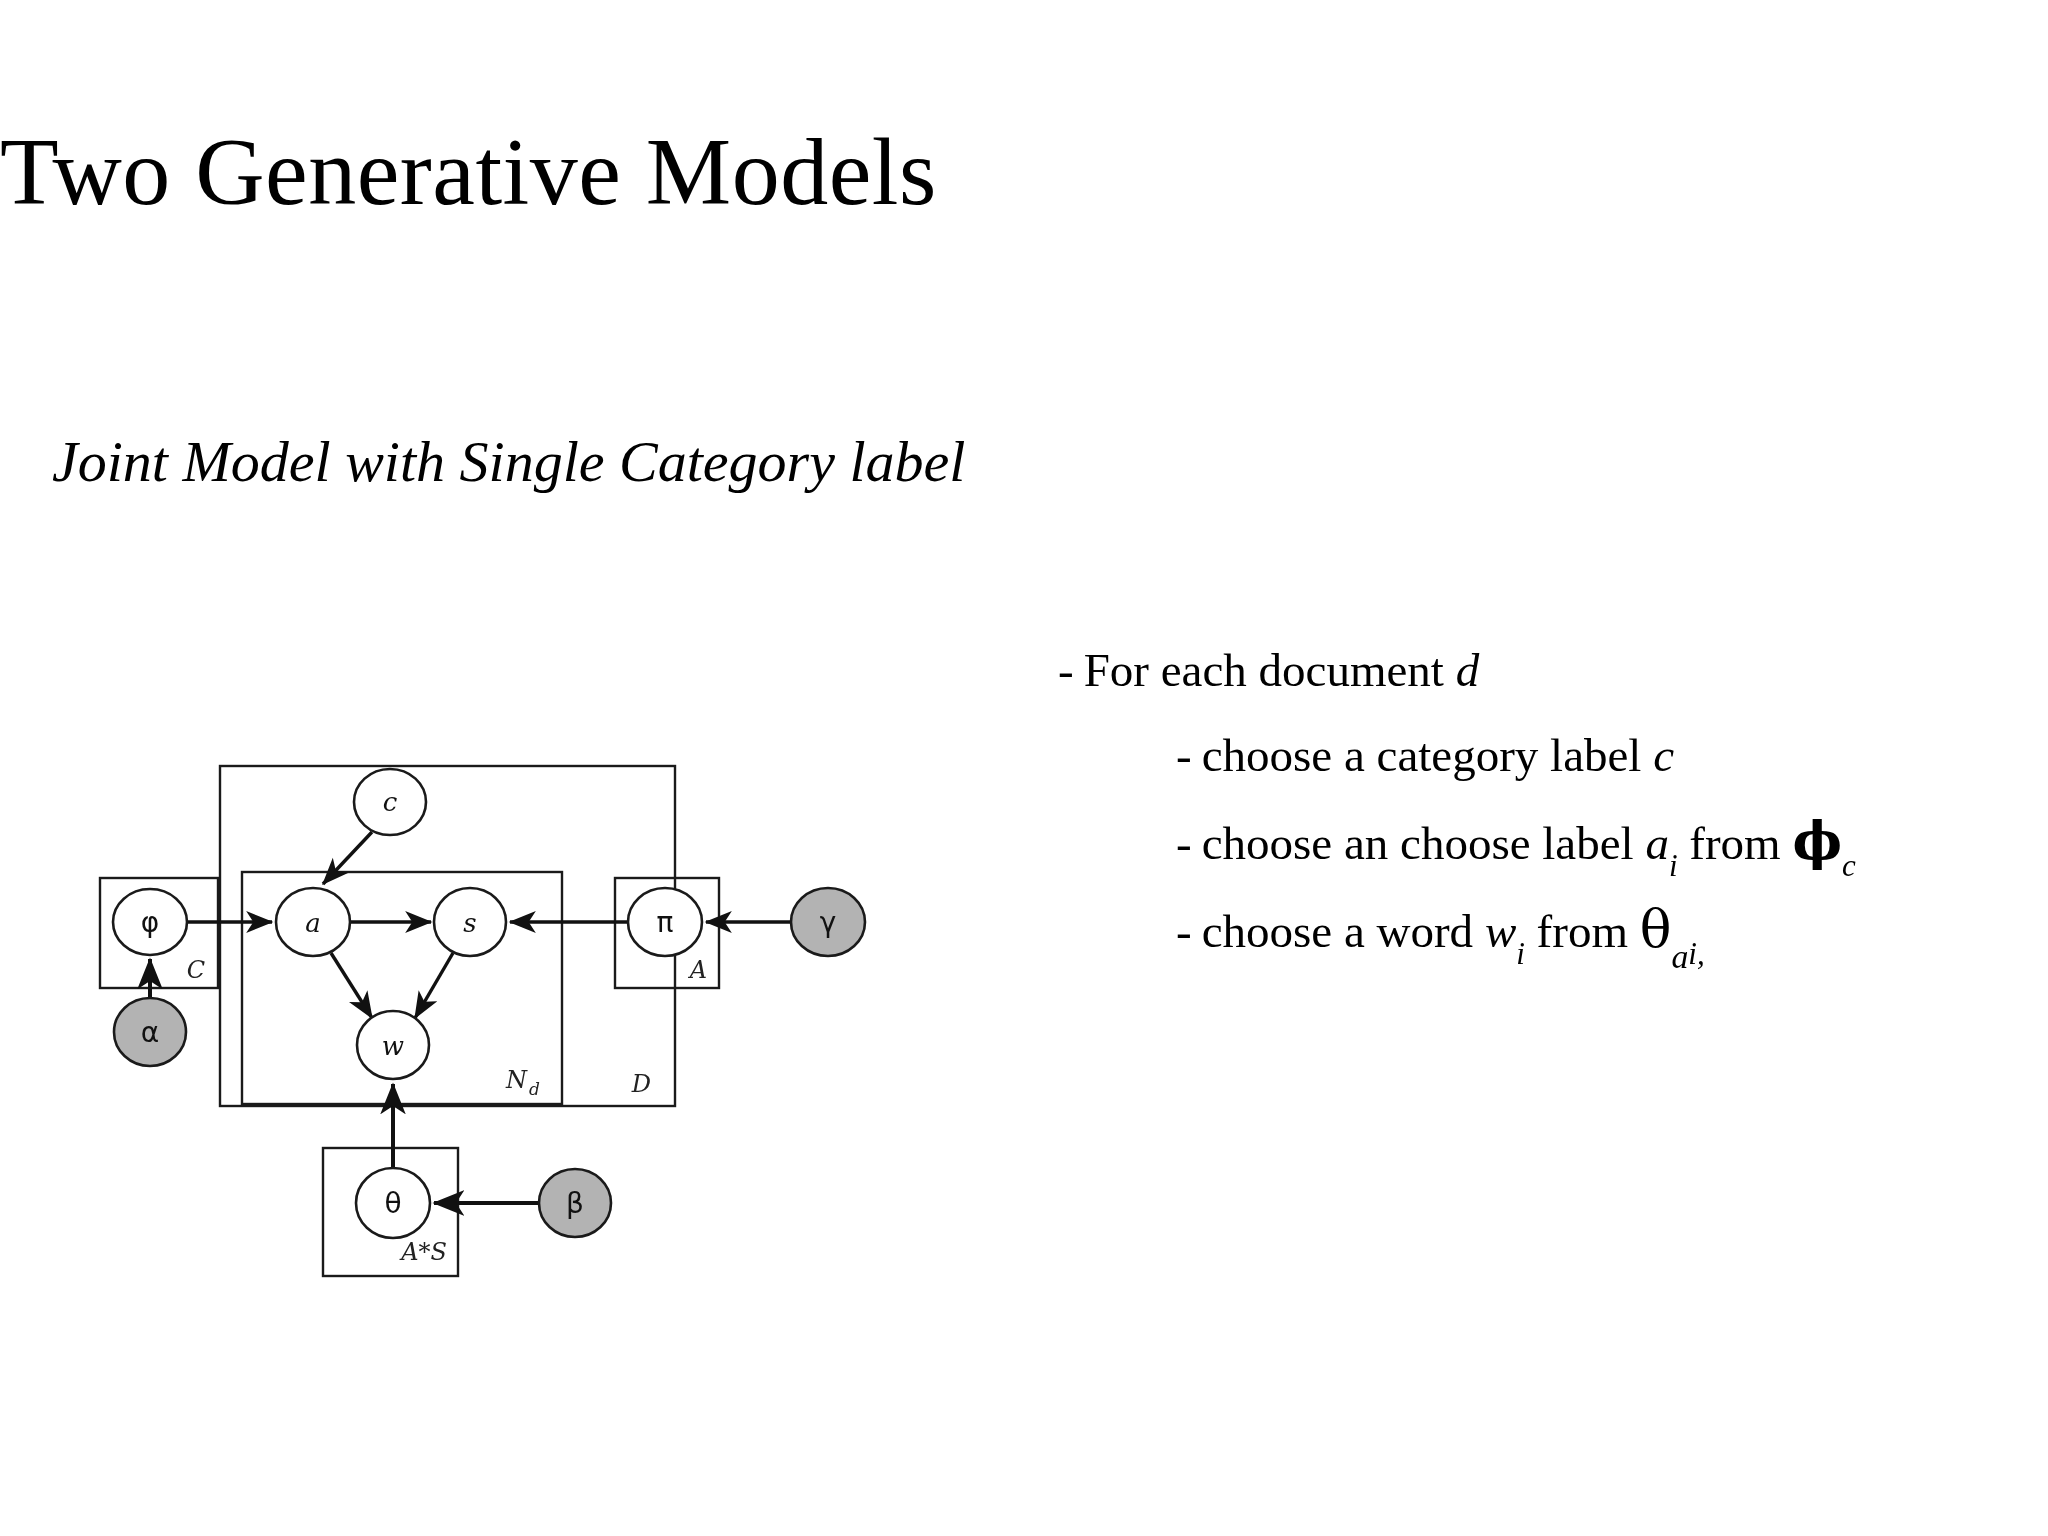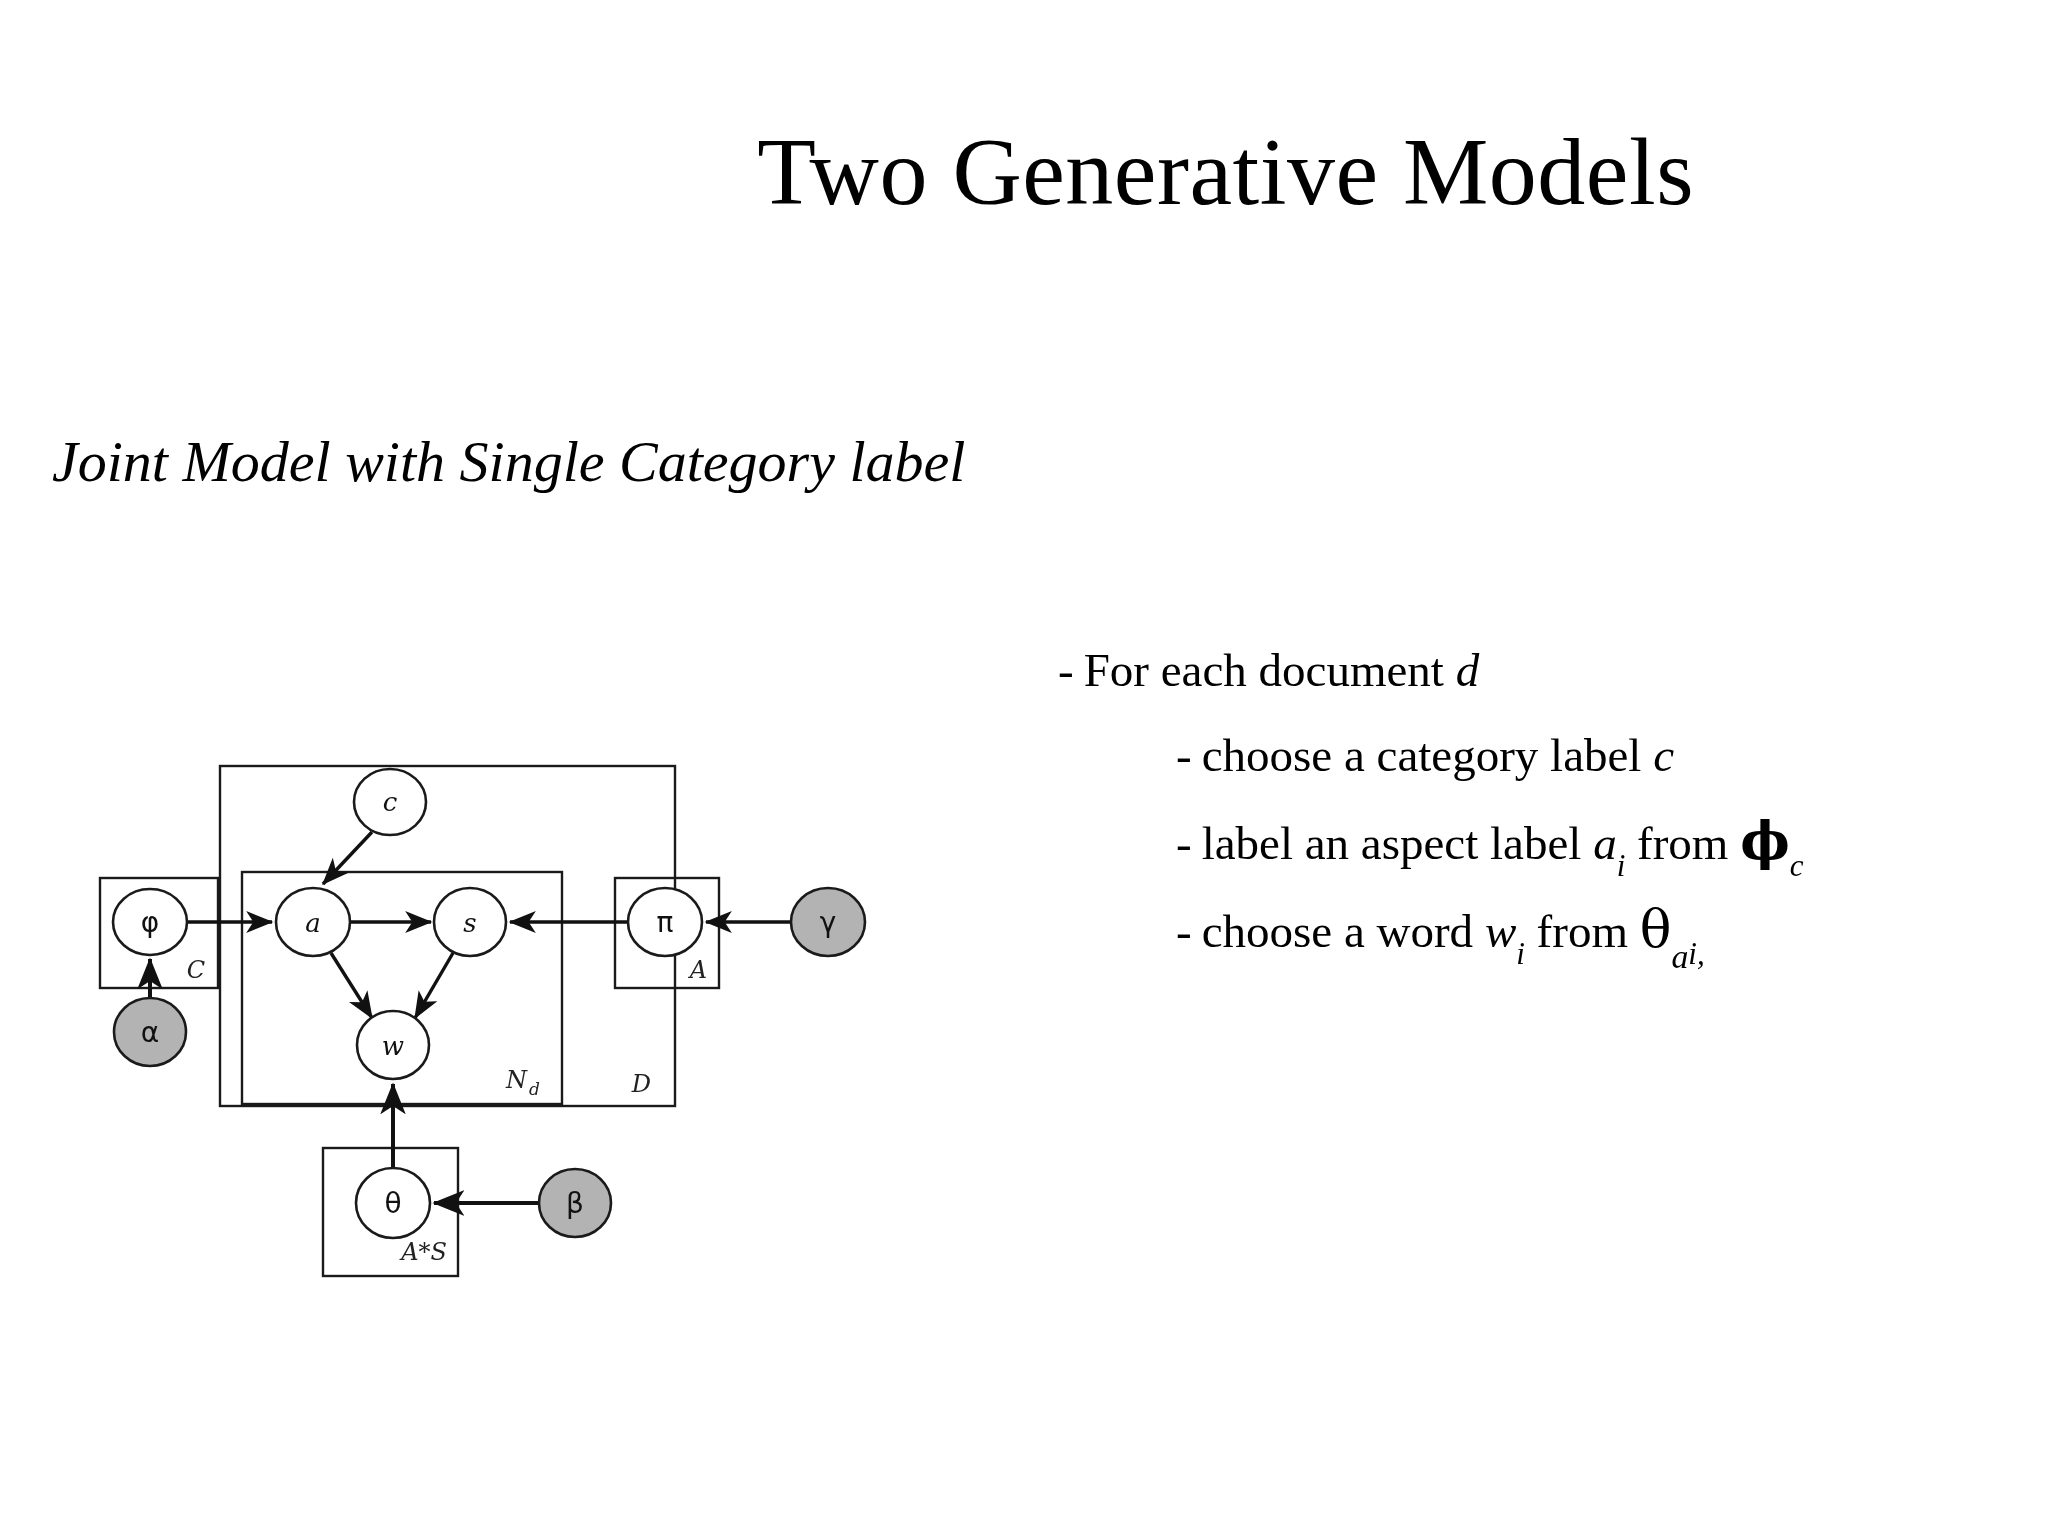--- a/index.html
+++ b/index.html
@@ -21,21 +21,21 @@
     inset: 0;
     background: #ffffff;
   }
 
   
   .slide-title {
     position: absolute;
     left: 0;
     top: 122px;
     width: 1694px;
-    text-align: right;
+    text-align: left;
     font-size: 96px;
     line-height: 1.05;
     font-weight: 400;
     letter-spacing: 0.5px;
     white-space: nowrap;
   }
 
   
   .slide-subtitle {
     position: absolute;
@@ -149,21 +149,21 @@
       <span class="mi">d</span>
     </div>
 
     <div class="story-line indent">
       <span class="dash">-</span><span>choose a category label</span>
       <span class="mi">c</span>
     </div>
 
 
     <div class="story-line indent">
-      <span class="dash">-</span><span>label an aspect label</span>
+      <span class="dash">-</span><span>choose an choose label</span>
       <span class="mi">a</span><span class="sub">i</span>
       <span>from</span>
       <span class="mgreek mbold bigsym">ϕ</span><span class="sub">c</span>
     </div>
 
 
     <div class="story-line indent">
       <span class="dash">-</span><span>choose a word</span>
       <span class="mi">w</span><span class="sub">i</span>
       <span>from</span>

